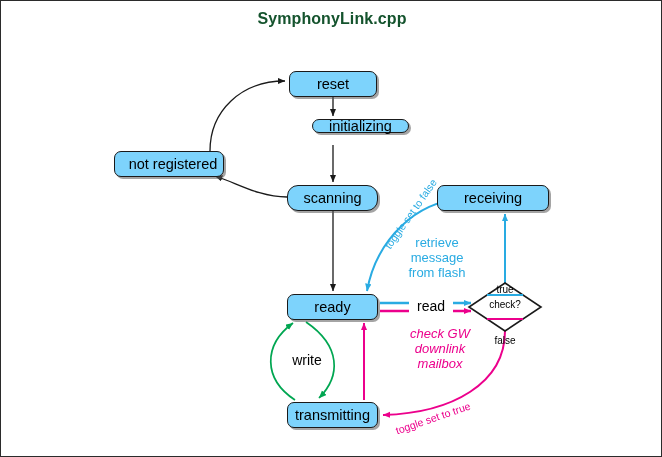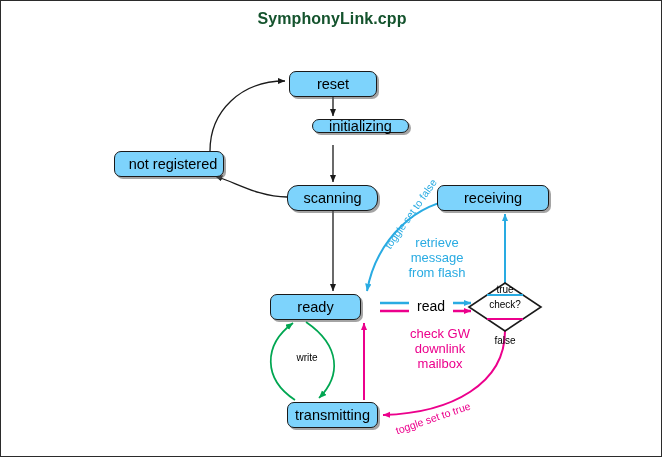--- a/index.html
+++ b/index.html
@@ -163,44 +163,44 @@
   </div>
 
   <div class="state-box" style="left:286px; top:184px; width:91px; height:26px;border-radius:11px;">
     <span>scanning</span>
   </div>
 
   <div class="state-box" style="left:436px; top:184px; width:112px; height:26px;">
     <span>receiving</span>
   </div>
 
-  <div class="state-box" style="left:269px; top:293px; width:91px; height:26px;">
+  <div class="state-box" style="left:286px; top:293px; width:91px; height:26px;">
     <span>ready</span>
   </div>
 
   <div class="state-box" style="left:286px; top:401px; width:91px; height:26px;">
     <span>transmitting</span>
   </div>
 
   <div class="diamond-label" style="left:469px; top:283px; width:70px;">true</div>
   <div class="diamond-label" style="left:469px; top:298px; width:70px;">check?</div>
   <div class="diamond-label" style="left:469px; top:318px; width:70px;margin-top:16px;">false</div>
 
   <div class="white-pad" style="left:408px; top:297px; width:44px; height:17px;"></div>
   <div class="edge-label black" style="left:408px; top:297px; width:44px; text-align:center; font-size:14px;">read</div>
 
-  <div class="edge-label black" style="left:281px; top:351px; width:50px; text-align:center; font-size:10px;">write</div>
+  <div class="edge-label black" style="left:281px; top:351px; width:50px; text-align:center; font-size:14px;">write</div>
 
   <div class="edge-label cyan multiline" style="left:398px; top:234px; width:76px; text-align:center;">
     <div>retrieve</div>
     <div>message</div>
     <div>from flash</div>
   </div>
 
-  <div class="edge-label magenta multiline" style="left:398px; top:325px; width:82px; text-align:center;">
+  <div class="edge-label magenta multiline" style="left:398px; top:325px; width:82px; text-align:center;font-style:italic;">
     <div>check GW</div>
     <div>downlink</div>
     <div>mailbox</div>
   </div>
 
   <div class="rot-label" style="left:381px; top:243px; color:#29abe2; transform: rotate(-55deg);">toggle set to false</div>
 
   <div class="rot-label" style="left:393px; top:424px; color:#ec008c; transform: rotate(-19deg);">toggle set to true</div>
 
 </div>

